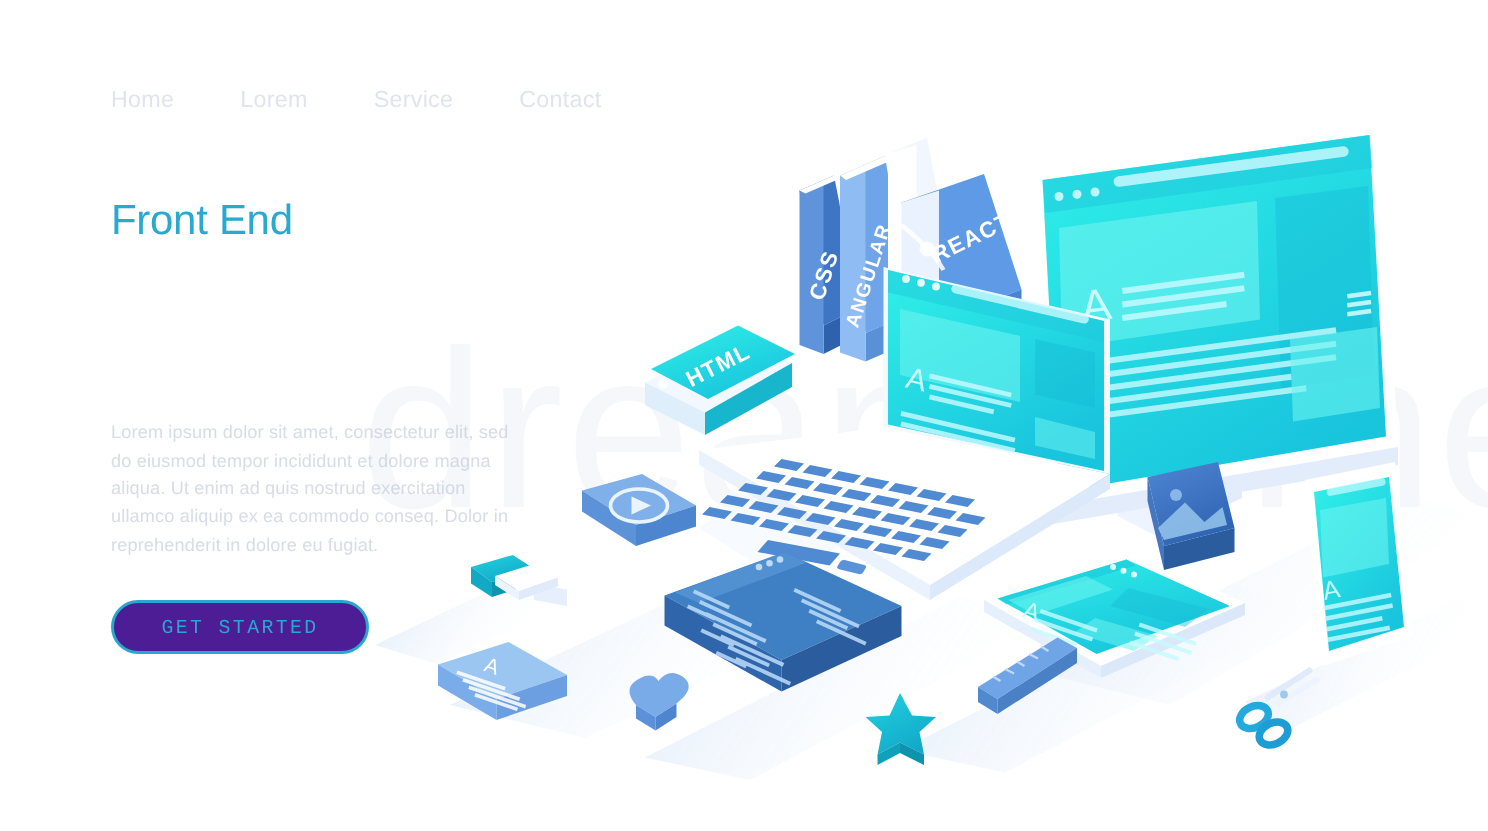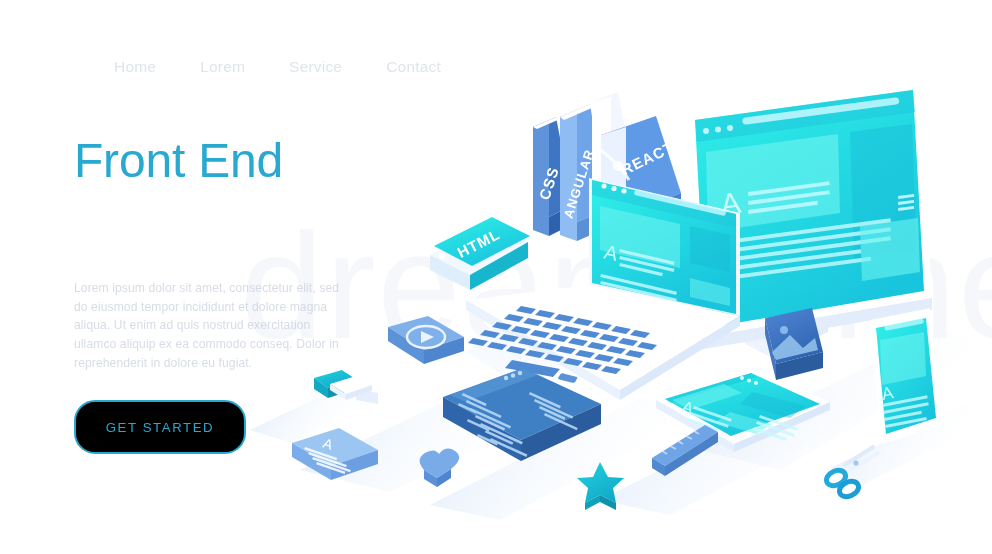--- a/index.html
+++ b/index.html
@@ -5,40 +5,40 @@
   * { box-sizing: border-box; margin: 0; padding: 0; }
   html, body {
     width: 992px; height: 554px;
     background: #ffffff;
     font-family: "Liberation Sans", sans-serif;
     overflow: hidden;
   }
   #page { position: relative; width: 992px; height: 554px; background: #fff; overflow: hidden; }
 
   
-  #nav { position: absolute; left: 74px; top: 58px; display: flex; gap: 44px; margin-left: 40px; }
+  #nav { position: absolute; left: 74px; top: 58px; display: flex; gap: 44px; }
   .nav-link {
     font-size: 15.5px; color: #dfe4ee; letter-spacing: .2px;
     font-family: "Liberation Sans", sans-serif; cursor: pointer; white-space: nowrap;
   }
   #headline {
     position: absolute; left: 74px; top: 128px; width: 330px;
-    font-size: 48px; line-height: 1.36; font-weight: 400;
+    font-size: 28px; line-height: 1.36; font-weight: 400;
     color: #29a8d0; letter-spacing: -.2px;
   }
   #body-copy {
     position: absolute; left: 74px; top: 259px; width: 268px;
     font-size: 12.1px; line-height: 1.55; color: #d7dce6; letter-spacing: .1px; margin-top: 20px;
   }
   #cta {
     position: absolute; left: 74px; top: 400px;
-    width: 172px; height: 54px; border: 2px solid #2aa7cf; border-radius: 21px;
-    background: #000000; color: #2aa7cf; font-size: 13.2px; letter-spacing: 1.6px;
+    width: 172px; height: 36px; border: 2px solid #2aa7cf; border-radius: 21px;
+    background: #4c1d95; color: #2aa7cf; font-size: 13.2px; letter-spacing: 1.6px;
     display: flex; align-items: center; justify-content: center; cursor: pointer;
-    font-family: Liberation Sans, sans-serif;
+    font-family: Liberation Mono, monospace;
   }
 
   
   #watermark {
     position: absolute; left: 240px; top: 200px; width: 760px; height: 240px;
     font-size: 150px; color: rgba(190,205,228,.16); letter-spacing: 2px;
     font-family: "Liberation Sans", sans-serif; pointer-events: none; user-select: none;
     white-space: nowrap;
   }
 

